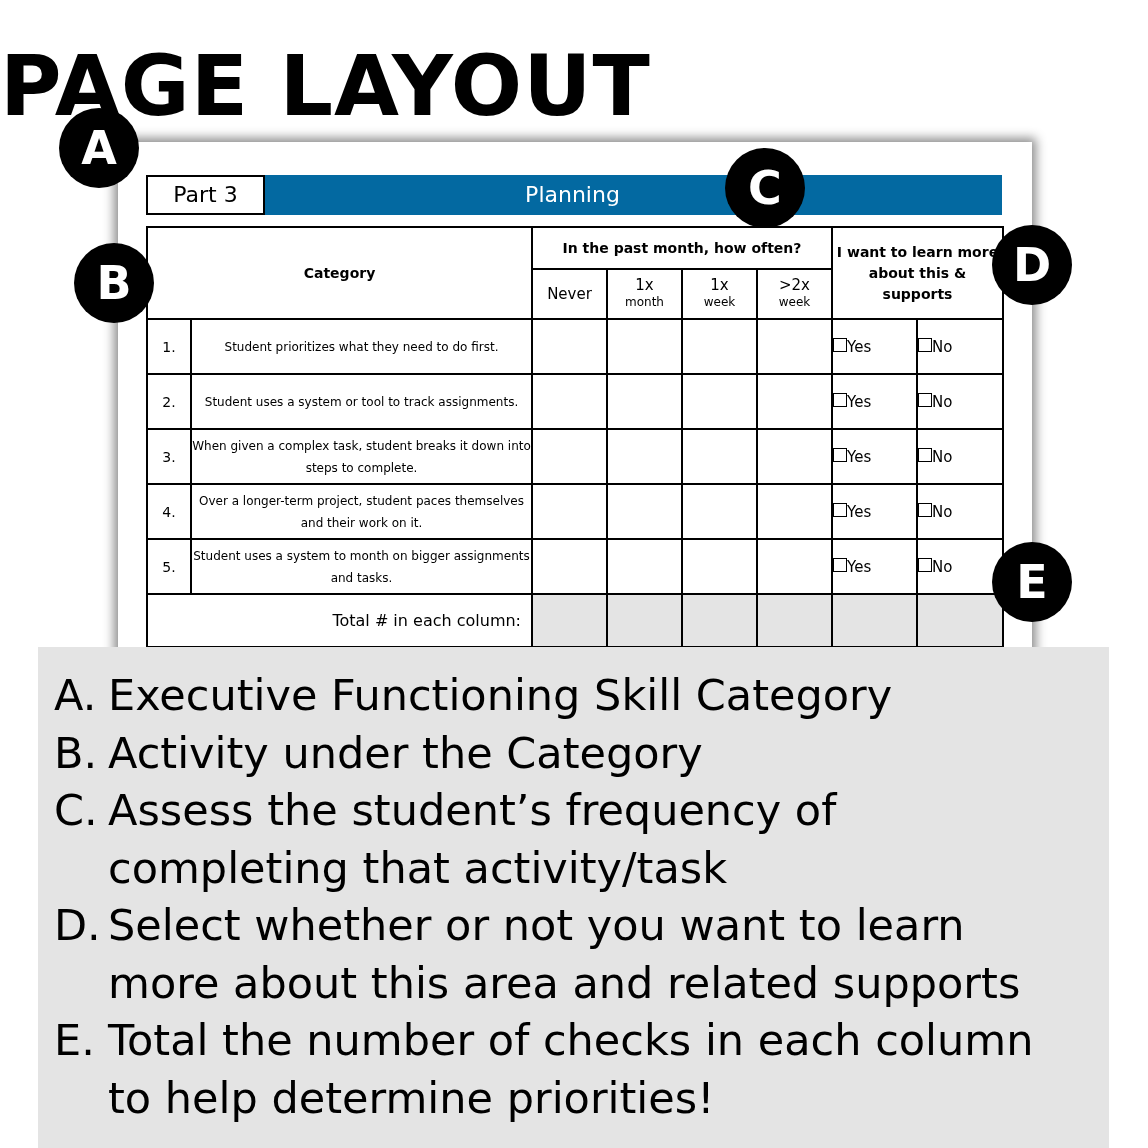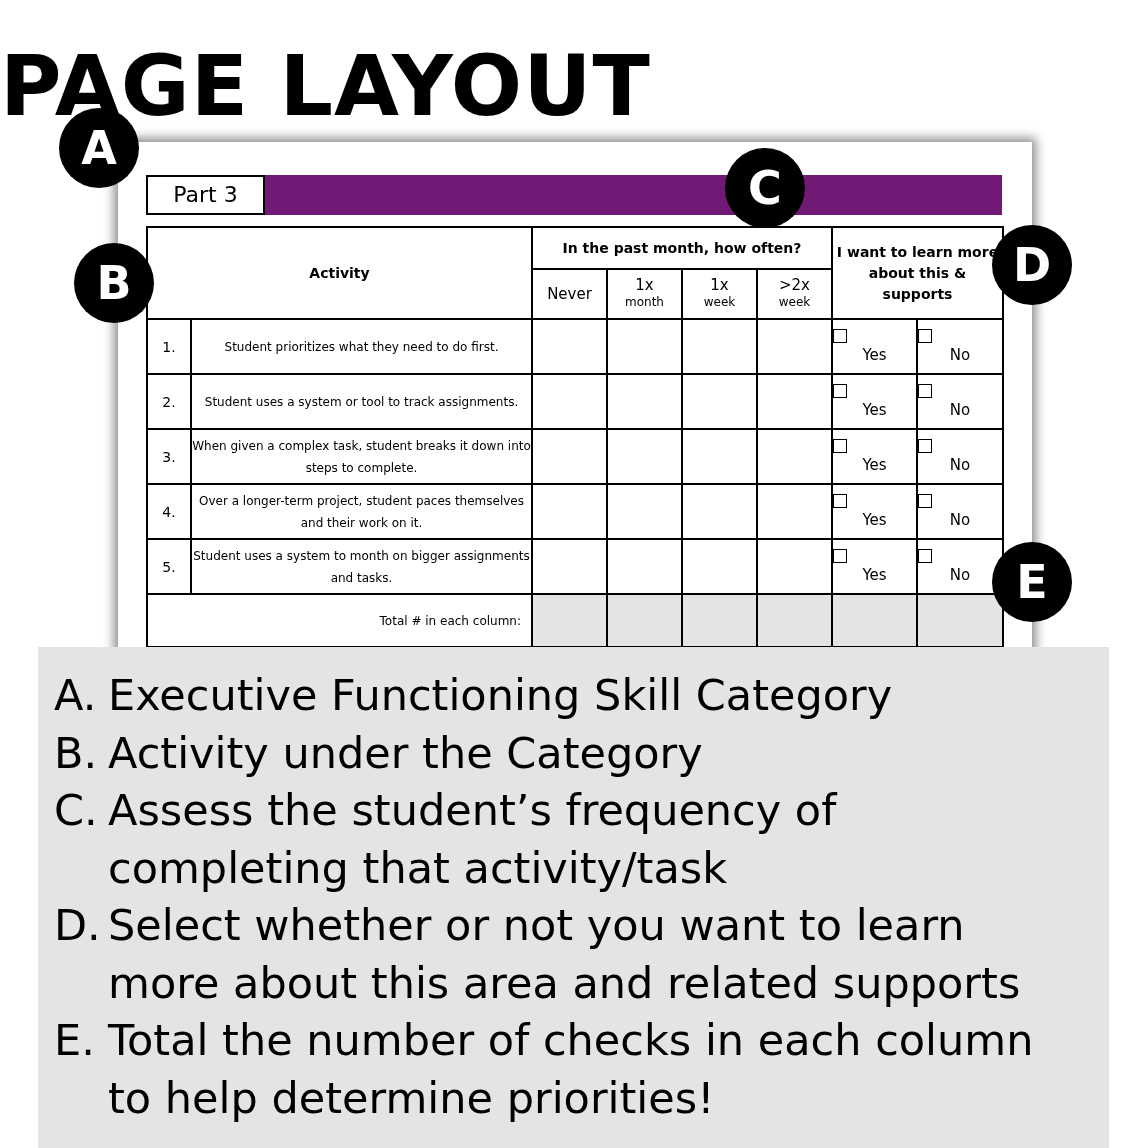--- a/index.html
+++ b/index.html
@@ -2,69 +2,70 @@
 <html><head>
 <meta charset="utf-8">
 <style>
   html, body { margin:0; padding:0; }
   body { width:1148px; height:1148px; background:#ffffff; position:relative; overflow:hidden;
          font-family:"DejaVu Sans", sans-serif; color:#000; }
   .title { position:absolute; left:0; width:1148px; top:38px; text-align:left;
            font-family:"DejaVu Sans", sans-serif; font-weight:bold; font-size:84px; letter-spacing:1px; line-height:96px; }
   .sheet { position:absolute; left:118px; top:142px; width:914px; height:520px; background:#fff;
            box-shadow: 0 0 10px 4px rgba(0,0,0,0.45); }
-  .partbar { position:absolute; left:146px; top:175px; width:856px; height:40px; background:#701a75; }
+  .partbar { position:absolute; left:146px; top:175px; width:856px; height:40px; background:#0369a1; }
   .partbox { position:absolute; left:0; top:0; width:115px; height:36px; border:2px solid #000; background:#fff;
              font-size:22px; line-height:36px; text-align:center; }
   .parttitle { position:absolute; left:117px; right:0; top:0; height:40px; color:#fff; font-size:22px;
                line-height:40px; text-align:center; padding-right:120px; }
   table.grid { position:absolute; left:146px; top:226px; border-collapse:collapse; table-layout:fixed; }
   table.grid td, table.grid th { border:2px solid #000; padding:0; text-align:center; vertical-align:middle; }
   th { font-weight:bold; font-size:14px; }
   .sub { font-weight:normal; font-size:15px; line-height:17px; }
   .sub small { font-size:12px; display:block; }
   td.num { border-right:none; font-size:14px; text-align:left; padding-left:8px; }
   td.act { border-left:none; text-align:left; font-size:12px; line-height:22px; padding-left:0; }
-  .cb { display:flex; flex-direction:column; font-size:15px; line-height:18px; }
+  .cb { display:flex; flex-direction:row; align-items:center; font-size:15px; line-height:18px; }
   .box { width:12px; height:12px; border:1.5px solid #000; margin-bottom:3px; }
-  .total-label { text-align:right !important; padding-right:10px !important; font-size:12px; }
+  .total-label { text-align:right !important; padding-right:10px !important; font-size:16px; }
   .total-cell { background:#e4e4e4; }
   .badge { position:absolute; width:80px; height:80px; border-radius:50%; background:#000; color:#fff;
            font-weight:bold; font-size:46px; line-height:80px; text-align:center; }
   .legend { position:absolute; left:38px; top:647px; width:1071px; height:501px; background:#e4e4e4; }
   .legend ol { list-style:none; margin:0; padding:20px 0 0 16px; }
   .legend li { display:flex; font-size:43px; line-height:57.5px; }
   .legend .ltr { width:54px; flex:none; }
   .legend .txt { flex:1; padding-right:40px; }
 </style>
 </head>
 <body>
 
 <div class="title">PAGE LAYOUT</div>
 
 <div class="sheet"></div>
 
 <div class="partbar">
   <div class="partbox">Part 3</div>
+  <div class="parttitle">Planning</div>
 </div>
 
 <table class="grid">
   <colgroup>
     <col style="width:44px">
       <col style="width:341px">
     <col style="width:75px">
       <col style="width:75px">
       <col style="width:75px">
       <col style="width:75px">
     <col style="width:85px">
       <col style="width:86px">
   </colgroup>
   <tbody>
       <tr style="height:42px">
-    <th colspan="2" rowspan="2">Activity</th>
+    <th colspan="2" rowspan="2">Category</th>
     <th colspan="4">In the past month, how often?</th>
     <th colspan="2" rowspan="2" style="line-height:21px;padding:0 1px">I want to learn more about this &amp; supports</th>
   </tr>
   <tr style="height:50px">
     <th class="sub"><span>Never</span></th>
     <th class="sub"><span>1x</span><small>month</small></th>
     <th class="sub"><span>1x</span><small>week</small></th>
     <th class="sub"><span>&gt;2x</span><small>week</small></th>
   </tr>
 

